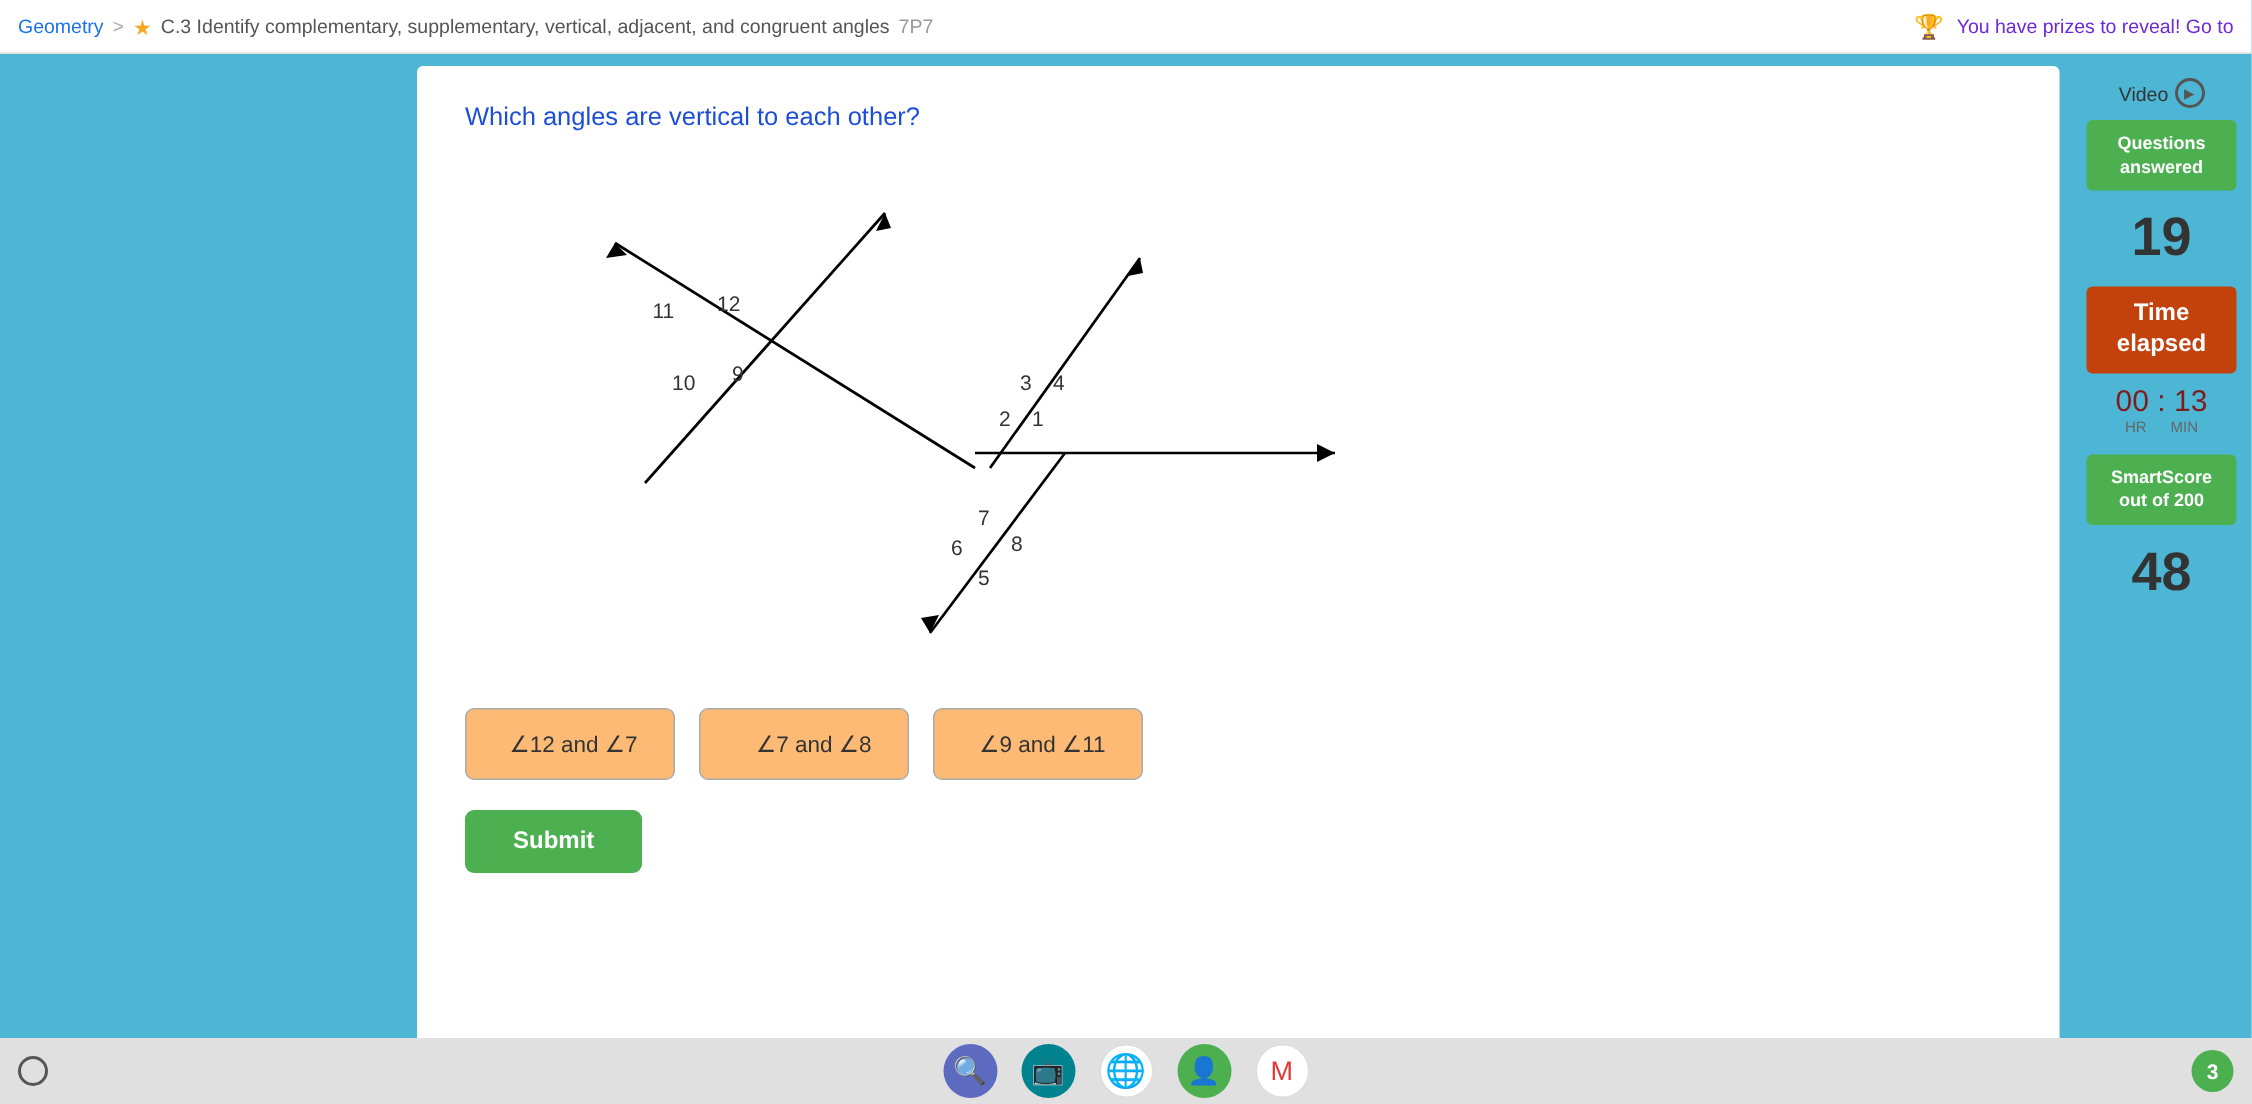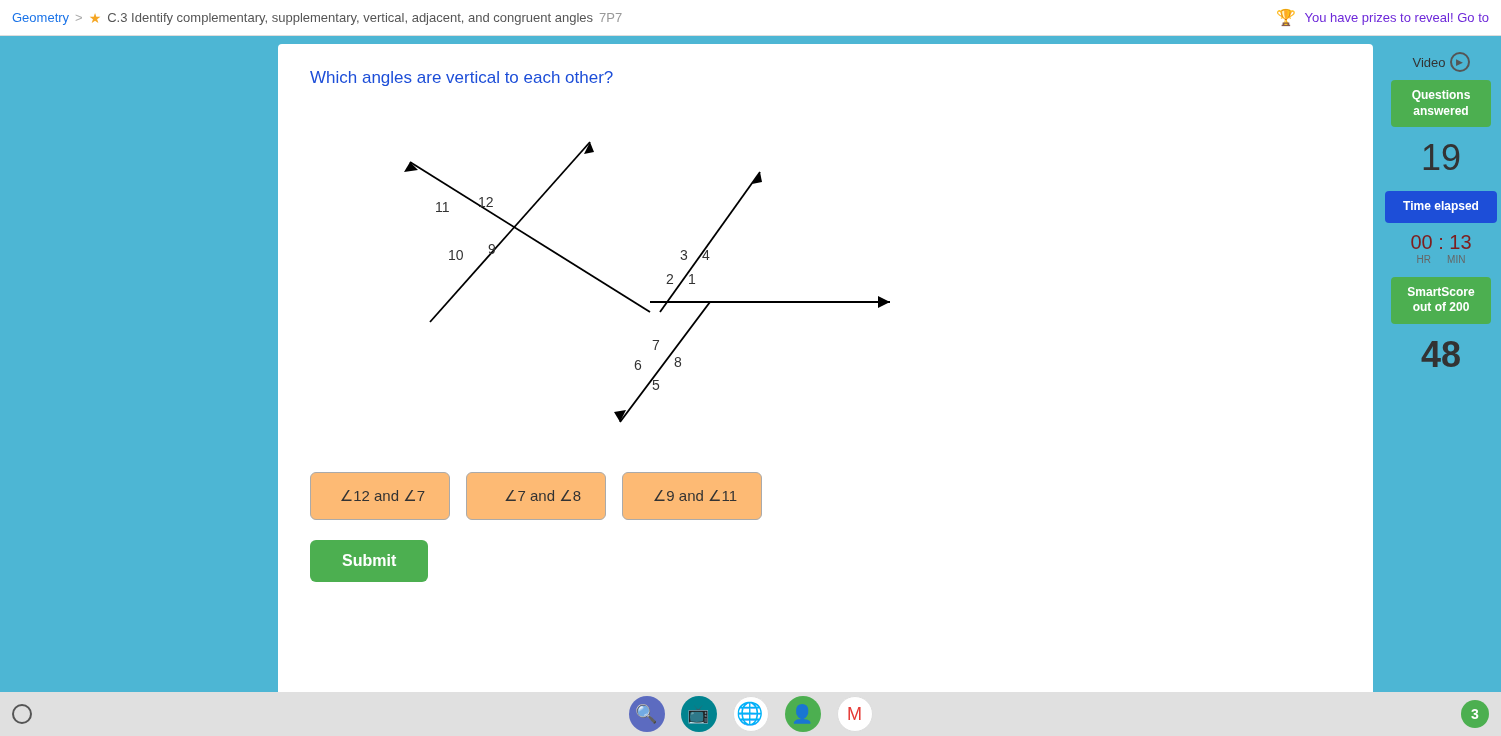--- a/index.html
+++ b/index.html
@@ -122,36 +122,36 @@
       font-weight: bold;
       text-align: center;
       padding: 8px 10px;
       border-radius: 4px;
       width: 100px;
       line-height: 1.3;
       margin-bottom: 4px;
     }
     .questions-answered-number {
       font-size: 36px;
-      font-weight: normal;
+      font-weight: bold;
       color: #333;
       text-align: center;
       margin-top: 6px;
       margin-bottom: 12px;
     }
 
     .time-elapsed-box {
-      background: #1d4ed8;
+      background: #c2410c;
       color: white;
-      font-size: 12px;
+      font-size: 16px;
       font-weight: bold;
       text-align: center;
       padding: 8px 10px;
       border-radius: 4px;
-      width: 112px;
+      width: 100px;
       line-height: 1.3;
       margin-bottom: 4px;
     }
     .time-value {
       font-size: 20px;
       font-weight: normal;
       color: #7f1d1d;
       text-align: center;
       margin-top: 4px;
     }

